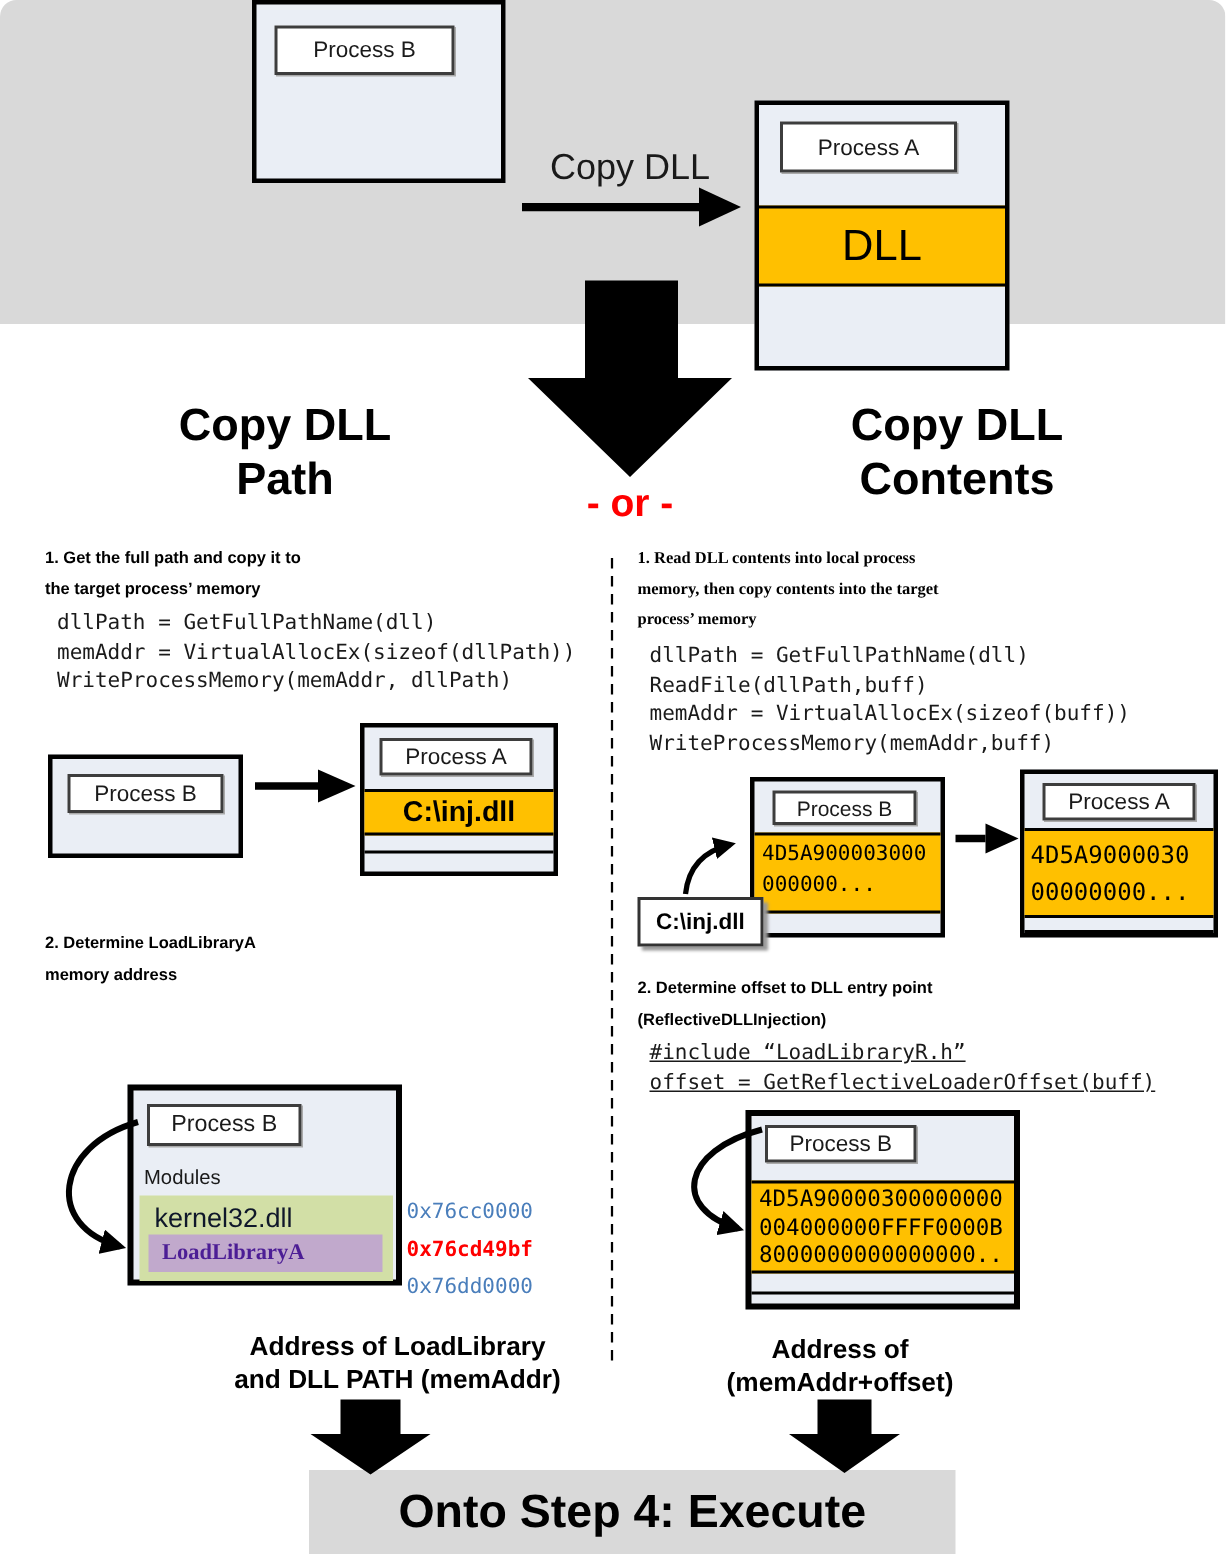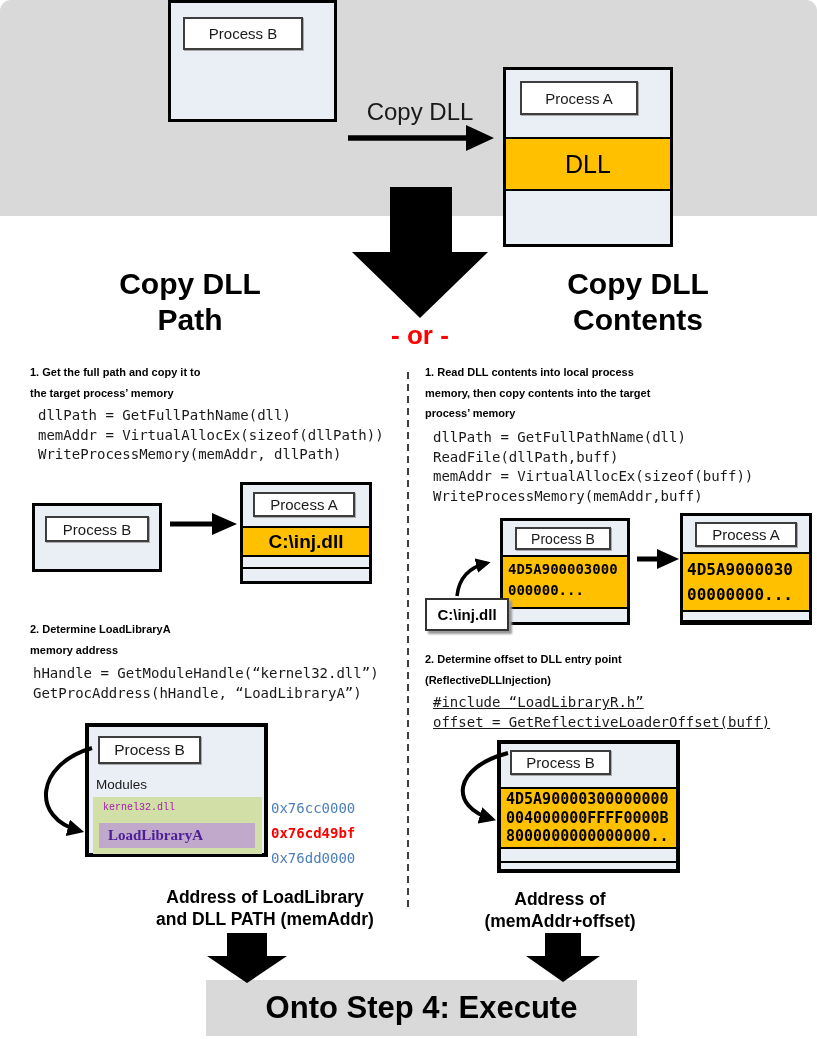--- a/index.html
+++ b/index.html
@@ -8,21 +8,21 @@
   .abs{position:absolute;box-sizing:border-box;}
   .center{text-align:center;}
   .bold{font-weight:bold;}
   .code{font-family:"DejaVu Sans Mono",monospace;font-size:14px;line-height:19.5px;white-space:pre;color:#1a1a1a;}
   .band{background:#D9D9D9;}
   .pbox{background:#EAEEF5;border:3px solid #000;}
   .plabel{position:absolute;box-sizing:border-box;background:#fff;border:2px solid #3d3d3d;
           box-shadow:1px 1px 0 #aaa;display:flex;align-items:center;justify-content:center;
           font-size:15px;color:#1a1a1a;}
   .orange{background:#FFC000;border-top:2px solid #000;border-bottom:2px solid #000;}
-  .hex{font-family:"DejaVu Sans Mono",monospace;font-weight:bold;white-space:pre-line;color:#000;}
+  .hex{font-family:"DejaVu Sans Mono",monospace;font-weight:normal;white-space:pre-line;color:#000;}
   .heading2{font-size:30px;font-weight:bold;line-height:36px;white-space:pre-line;}
   .stepHeading{font-size:11px;font-weight:bold;line-height:20.5px;white-space:pre-line;}
   .resultLabel{font-size:17.5px;font-weight:bold;line-height:22px;white-space:pre-line;text-align:center;}
   svg.overlay{position:absolute;left:0;top:0;z-index:20;pointer-events:none;}
   .addr{font-family:"DejaVu Sans Mono",monospace;font-size:14px;line-height:25px;}
   .addr-blue{color:#4a7ebb;}
   .addr-red{color:#ff0000;font-weight:bold;}
 </style>
 </head>
 <body>
@@ -40,21 +40,21 @@
   </div>
 
   <div class="abs center" style="left:358px;top:98px;width:124px;font-size:24px;color:#1a1a1a;">Copy DLL</div>
 
   <div class="abs pbox" style="left:503px;top:67px;width:170px;height:180px;display:flex;flex-direction:column;">
     <div style="position:relative;height:67px;">
       <div class="plabel" style="left:14px;top:11px;width:118px;height:34px;">
         <span>Process A</span>
       </div>
     </div>
-    <div class="orange" style="height:50px;display:flex;align-items:center;justify-content:center;font-size:25px;">DLL</div>
+    <div class="orange" style="height:50px;display:flex;align-items:center;justify-content:center;font-size:29px;">DLL</div>
     <div style="flex:1;"></div>
   </div>
 
   <div class="abs heading2 center" style="left:62px;top:266px;width:256px;">Copy DLL
 Path</div>
   <div class="abs heading2 center" style="left:508px;top:266px;width:260px;">Copy DLL
 Contents</div>
   <div class="abs center bold" style="left:368px;top:320px;width:104px;font-size:26px;color:#FF0000;">- or -</div>
 
   <div class="abs stepHeading" style="left:30px;top:362px;width:340px;">1. Get the full path and copy it to
@@ -74,45 +74,43 @@
         <span>Process A</span>
       </div>
     </div>
     <div class="orange bold" style="height:27px;display:flex;align-items:center;justify-content:center;font-size:19px;">C:\inj.dll</div>
     <div style="height:10px;border-bottom:2px solid #000;"></div>
     <div style="flex:1;"></div>
   </div>
 
   <div class="abs stepHeading" style="left:30px;top:619px;width:300px;">2. Determine LoadLibraryA
 memory address</div>
-  <div class="abs code" style="left:33px;top:664px;">hHandle = GetModuleHandle(“kernel32.dll”)
-GetProcAddress(hHandle, “LoadLibraryA”)</div>
 
   <div class="abs" style="left:85px;top:723px;width:183px;height:134px;background:#EAEEF5;border:4px solid #000;">
     <div class="plabel" style="left:9px;top:9px;width:103px;height:28px;font-size:15.5px;">
       <span>Process B</span>
     </div>
     <div class="abs" style="left:7px;top:50px;font-size:13.5px;color:#1a1a1a;">Modules</div>
     <div class="abs" style="left:4px;top:70px;width:169px;height:57px;background:#D2DFA6;">
-      <div class="abs" style="left:10px;top:5px;font-size:10px;color:#a21caf;font-family:Liberation Mono, monospace;">kernel32.dll</div>
+      <div class="abs" style="left:10px;top:5px;font-size:18px;color:#0f172a;">kernel32.dll</div>
       <div class="abs" style="left:6px;top:26px;width:156px;height:25px;background:#C1A9CC;display:flex;align-items:center;">
         <span class="bold" style="padding-left:9px;font-size:15px;color:#4c1d95;font-family:Liberation Serif, serif;">LoadLibraryA</span>
       </div>
     </div>
   </div>
   <div class="abs" style="left:271px;top:796px;width:100px;">
     <div class="addr addr-blue">0x76cc0000</div>
     <div class="addr addr-red">0x76cd49bf</div>
     <div class="addr addr-blue">0x76dd0000</div>
   </div>
 
   <div class="abs resultLabel" style="left:120px;top:886px;width:290px;">Address of LoadLibrary
 and DLL PATH (memAddr)</div>
 
-  <div class="abs stepHeading" style="left:425px;top:362px;width:380px;">1. Read DLL contents into local process
+  <div class="abs stepHeading" style="left:425px;top:362px;width:380px;font-family:Liberation Serif, serif;">1. Read DLL contents into local process
 memory, then copy contents into the target
 process’ memory</div>
   <div class="abs code" style="left:433px;top:428px;">dllPath = GetFullPathName(dll)
 ReadFile(dllPath,buff)
 memAddr = VirtualAllocEx(sizeof(buff))
 WriteProcessMemory(memAddr,buff)</div>
 
   <div class="abs pbox" style="left:500px;top:518px;width:130px;height:107px;display:flex;flex-direction:column;">
     <div style="position:relative;height:34px;">
       <div class="plabel" style="left:12px;top:6px;width:96px;height:23px;font-size:14px;">

